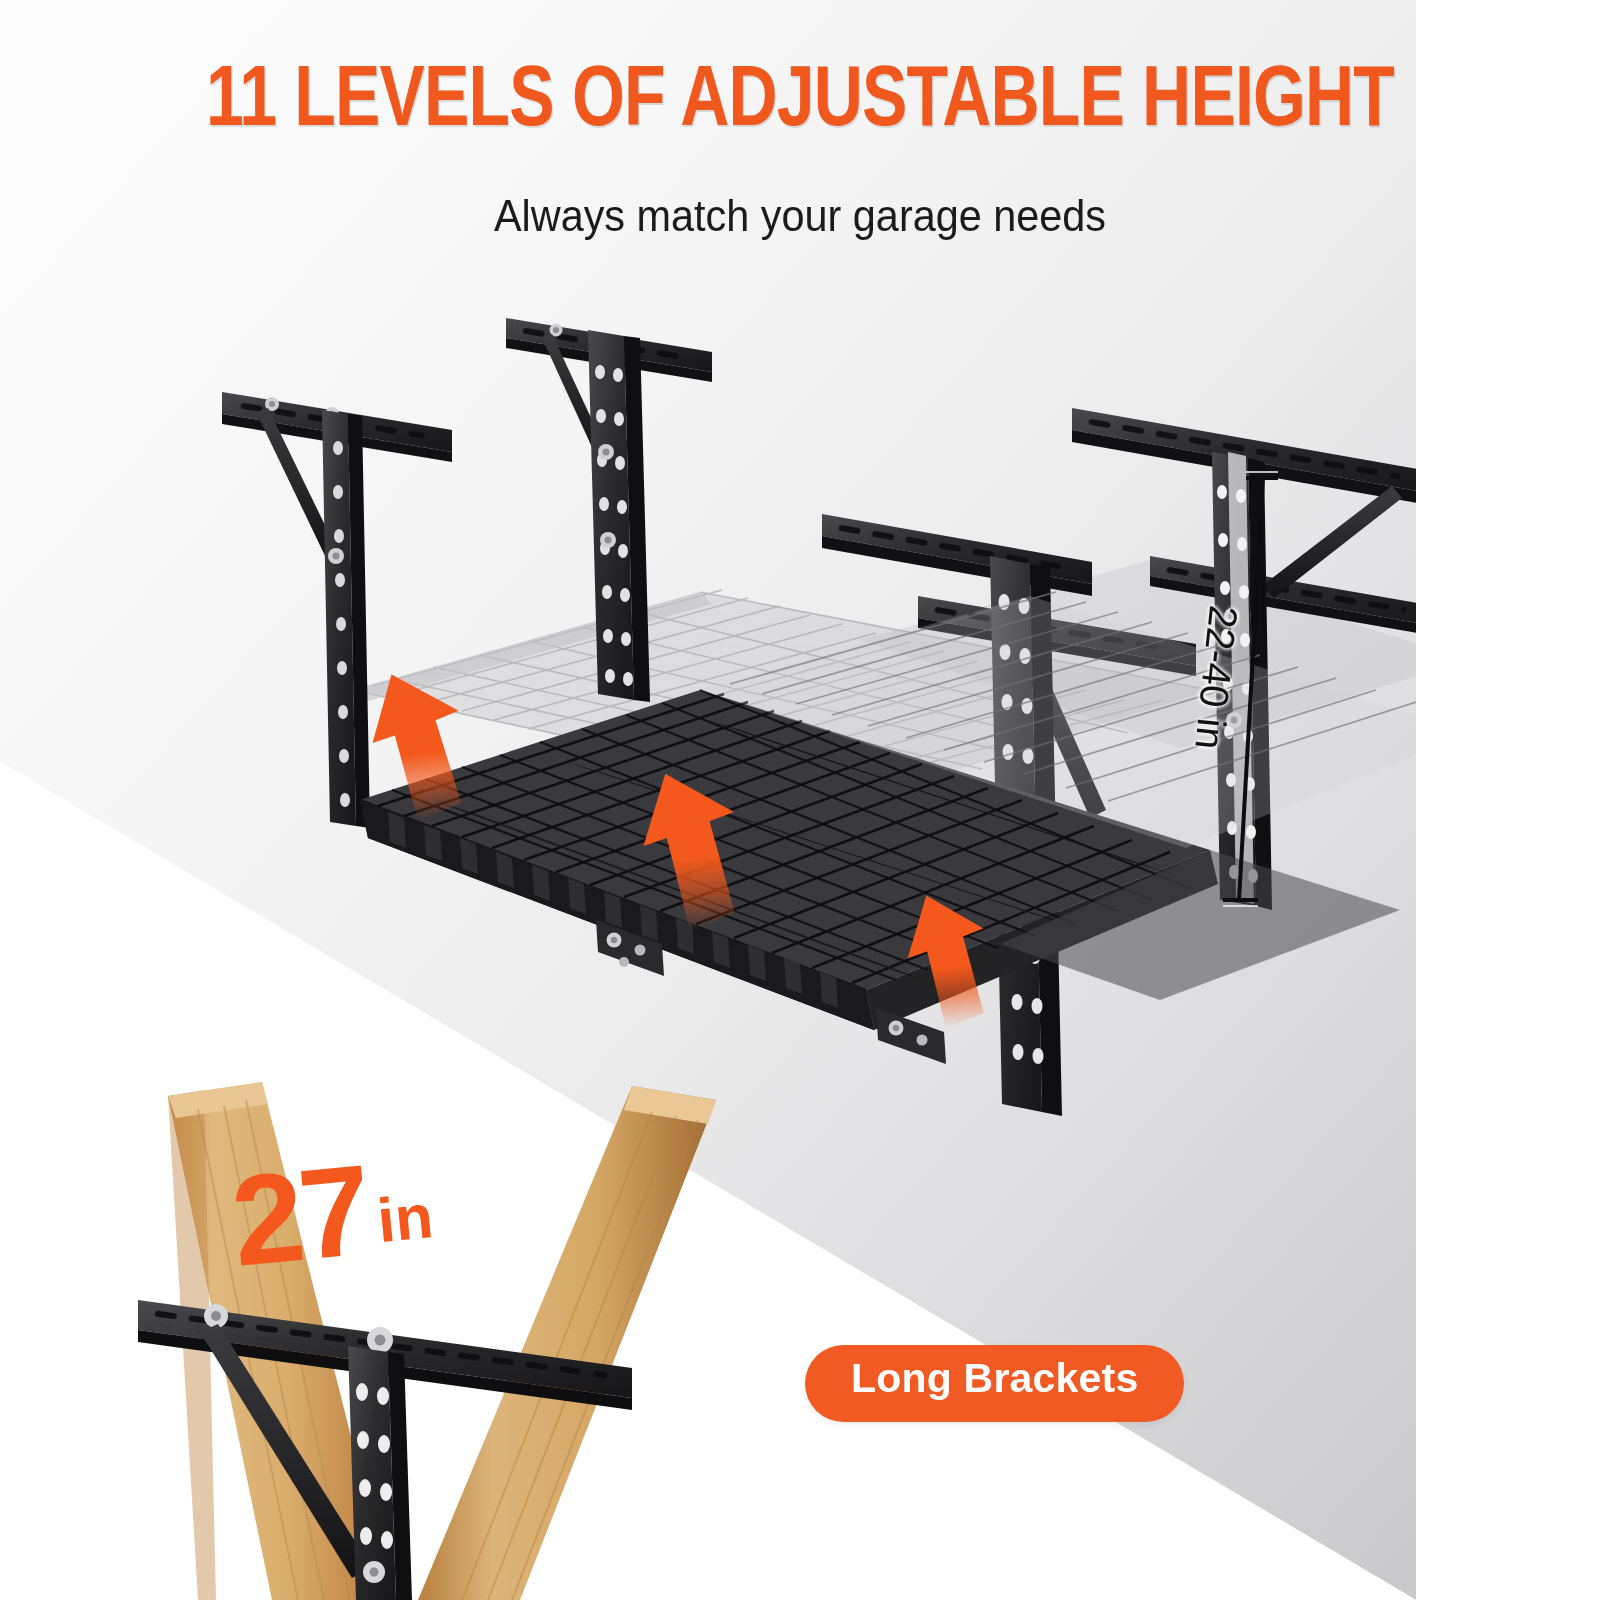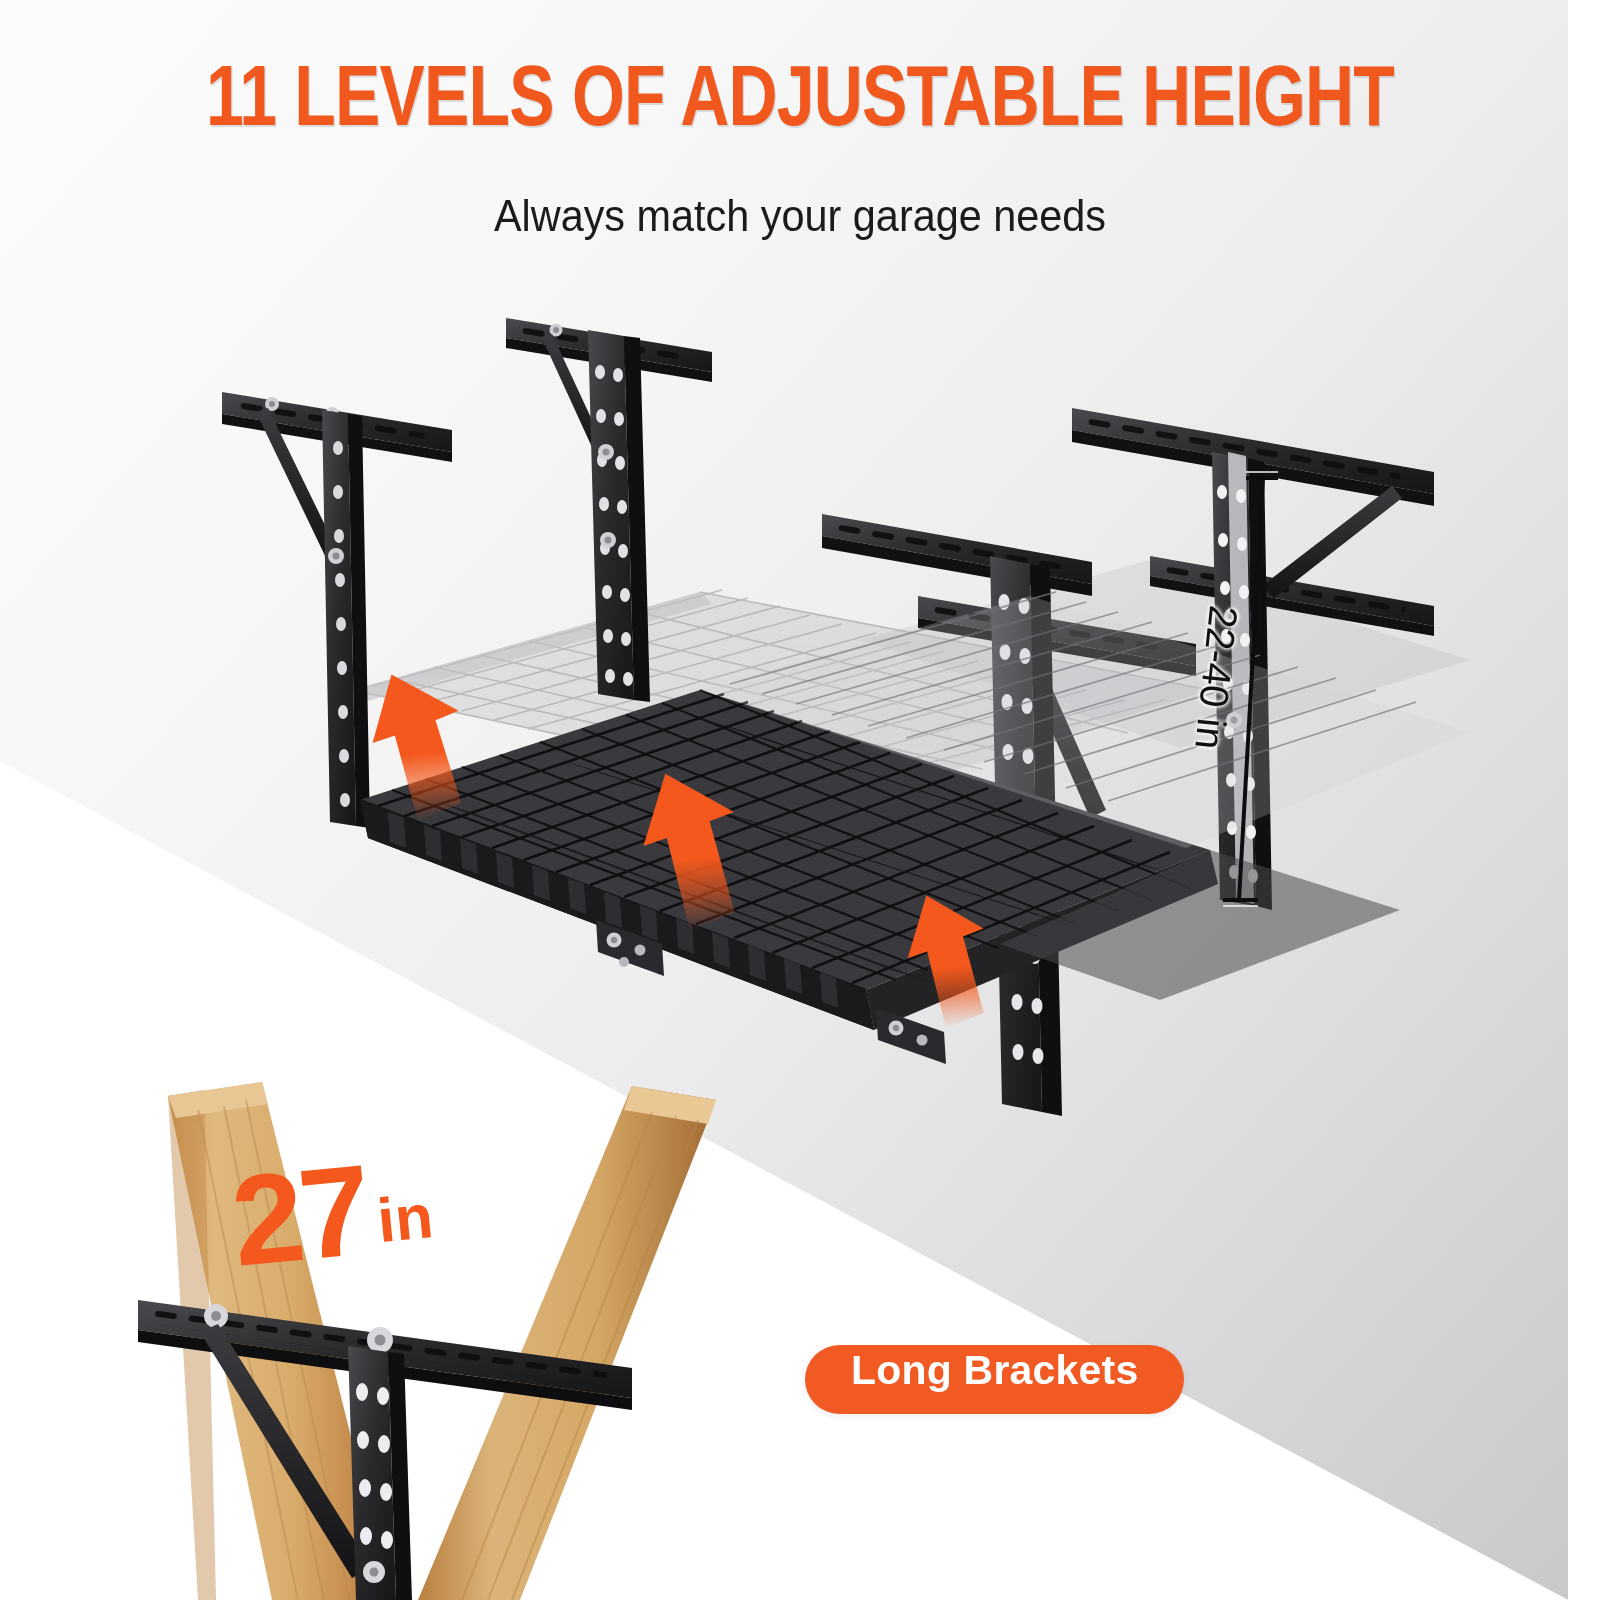--- a/index.html
+++ b/index.html
@@ -2,21 +2,21 @@
 <html><head>
 <meta charset="utf-8">
 <style>
   html,body{margin:0;padding:0;}
   body{
     width:1600px;height:1600px;overflow:hidden;
     font-family:"Liberation Sans", sans-serif;
     background:#ffffff;
   }
   .canvas{
-    position:relative;width:1568px;height:1600px;overflow:hidden;
+    position:relative;width:1416px;height:1600px;overflow:hidden;
     background:#ffffff;
   }
   
   .bg-gradient{
     position:absolute;inset:0;
     background:linear-gradient(132deg,#fcfcfd 0%,#f7f7f8 26%,#ededee 52%,#dcdcde 76%,#c9c9cc 100%);
     clip-path:polygon(0 0,100% 0,100% 100%,100% 100%,0 47.6%);
   }
   .bg-lower-white{
     position:absolute;inset:0;
@@ -58,21 +58,21 @@
   }
   .callout-27 .unit{
     font-size:62px;font-weight:700;color:#F4581C;line-height:1;
     padding-bottom:10px;
   }
   
   .pill{
     position:absolute;left:805px;top:1345px;
     background:#F15A22;color:#ffffff;
     border-radius:48px;
-    padding:2px 46px 20px 46px;
+    padding:10px 46px 20px 46px;
     font-size:41px;font-weight:700;letter-spacing:.2px;
     white-space:nowrap;
     box-shadow:0 3px 7px rgba(0,0,0,.07);
   }
   .pill-sub-wrap{
     position:absolute;left:844px;top:1466px;
     font-size:43px;color:#1b1b1b;white-space:nowrap;
   }
   
   .dim-label{

